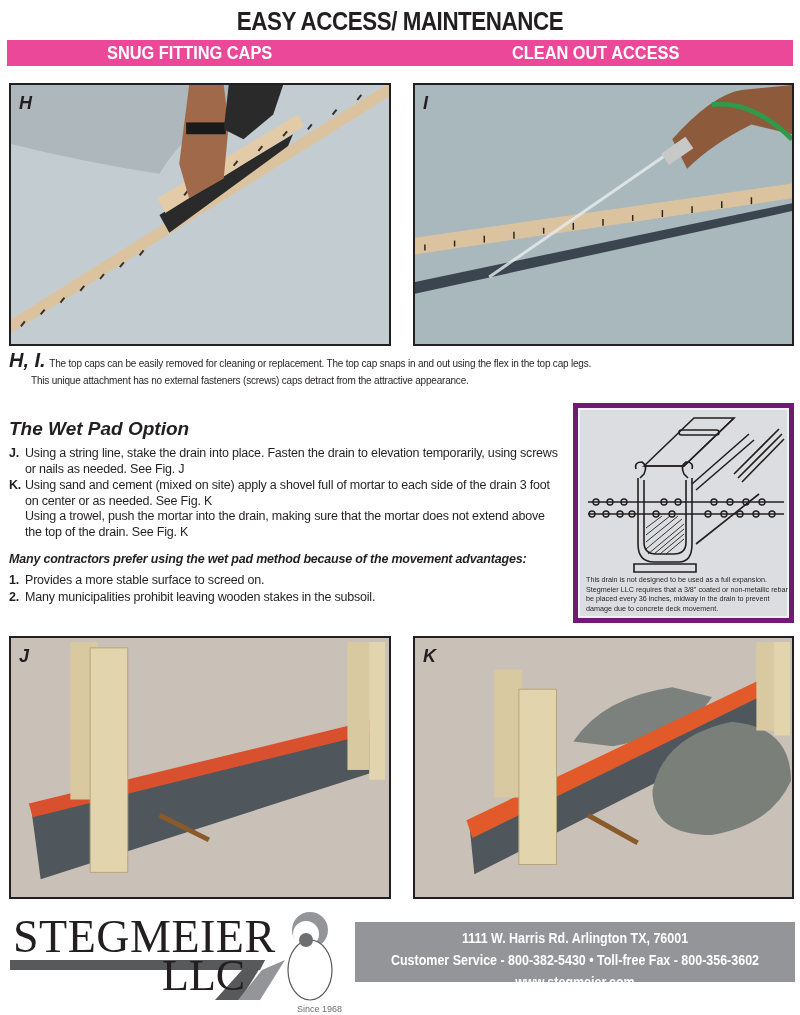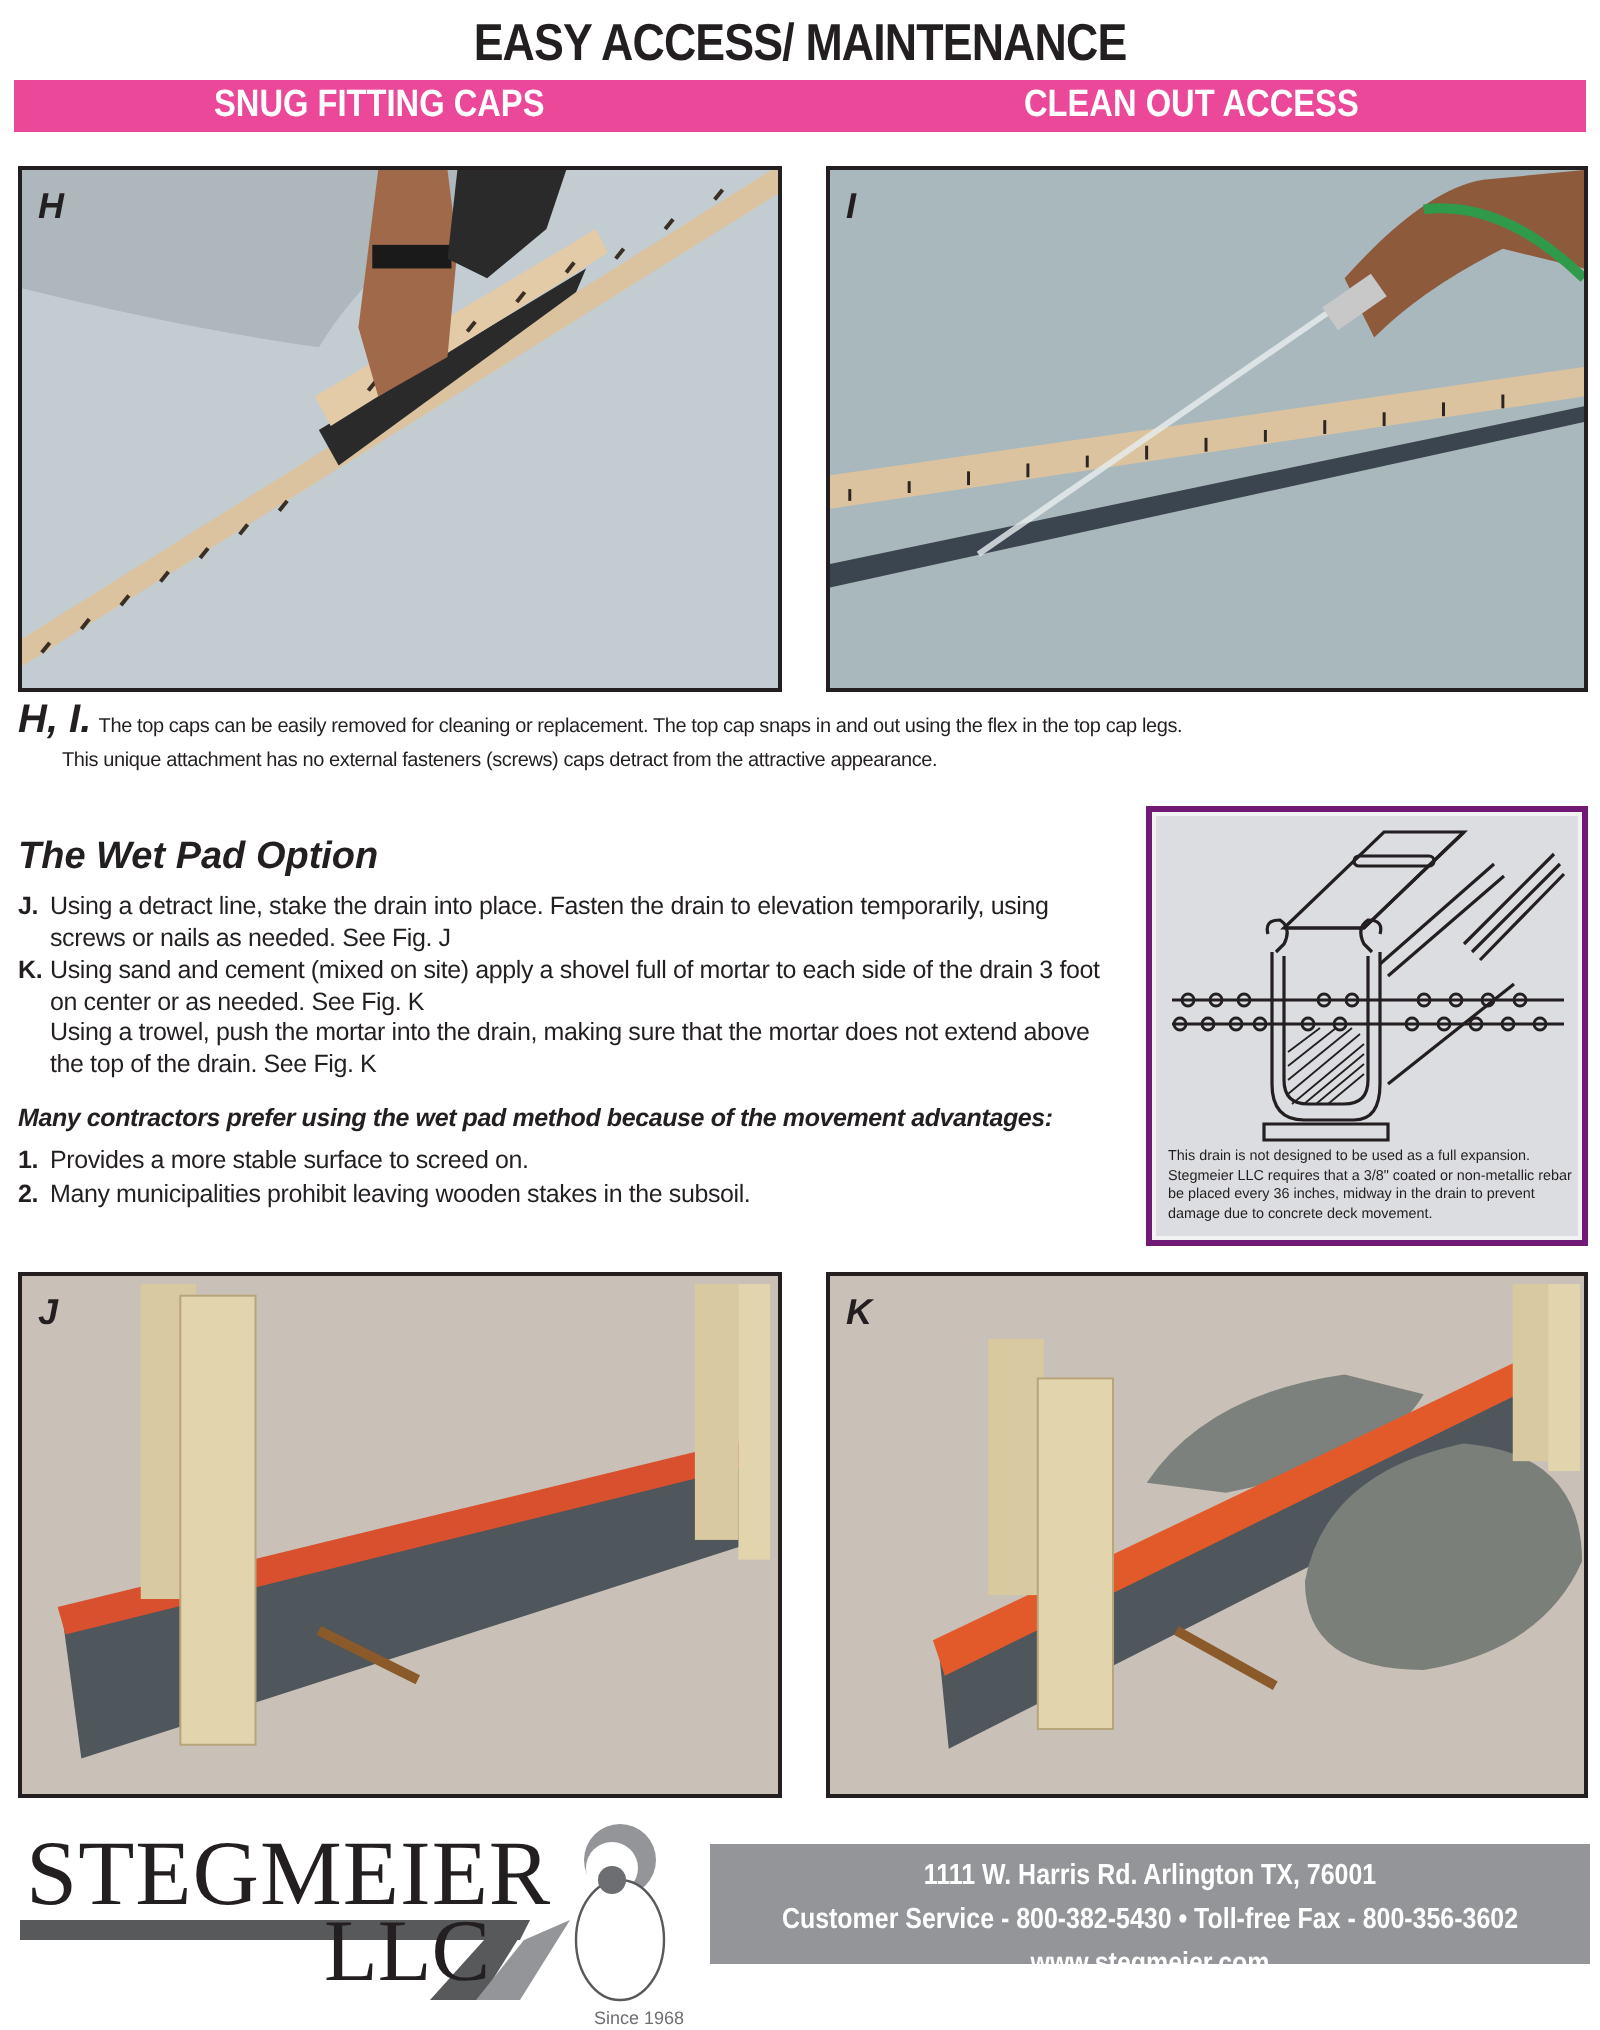--- a/index.html
+++ b/index.html
@@ -44,21 +44,21 @@
   }
   .steps { position: absolute; left: 9px; top: 446px; width: 555px; font-size: 12.5px; line-height: 15.5px; color: #231f20; letter-spacing: -0.2px;}
   .step { position: relative; padding-left: 16px; margin-bottom: 1px; }
   .step .num { position: absolute; left: 0; top: 0; font-weight: bold; }
   .advantages-title { position: absolute; left: 9px; top: 552px; font-size: 12.5px; font-weight: bold; font-style: italic; color: #231f20; letter-spacing: -0.2px; }
   .adv { position: absolute; left: 9px; width: 555px; font-size: 12.5px; color: #231f20; padding-left: 16px; letter-spacing: -0.2px; }
   .adv .num { position: absolute; left: 0; font-weight: bold; }
 
   .diagram-box {
     position: absolute; left: 573px; top: 403px; width: 221px; height: 220px;
-    background: #dcdde0; border: 3px solid #701a75; box-shadow: inset 0 0 0 2px #f2f2f2;
+    background: #dcdde0; border: 5px solid #701a75; box-shadow: inset 0 0 0 2px #f2f2f2;
   }
   .diagram-box svg { position: absolute; left: 6px; top: 6px; }
   .diagram-note {
     position: absolute; left: 8px; top: 167px; width: 205px; font-size: 7.2px; line-height: 9.6px; color: #231f20;
   }
 
   .logo { position: absolute; left: 10px; top: 910px; width: 345px; height: 105px; }
   .logo-word {
     position: absolute; left: 3px; top: 0px; font-family: Liberation Serif, serif;
     font-size: 46px; color: #231f20; letter-spacing: 0.5px;
@@ -147,21 +147,21 @@
 <div class="caption-hi">
   <span class="lead">H, I.</span>
   <span class="cap-text">The top caps can be easily removed for cleaning or replacement. The top cap snaps in and out using the flex in the top cap legs.</span>
   <span class="line2 cap-text">This unique attachment has no external fasteners (screws) caps detract from the attractive appearance.</span>
 </div>
 
 <div class="wet-title">The Wet Pad Option</div>
 <div class="steps">
   <div class="step">
     <span class="num">J.</span>
-    <span>Using a detract line, stake the drain into place. Fasten the drain to elevation temporarily, using screws or nails as needed. See Fig. J</span>
+    <span>Using a string line, stake the drain into place. Fasten the drain to elevation temporarily, using screws or nails as needed. See Fig. J</span>
   </div>
   <div class="step">
     <span class="num">K.</span>
     <span>Using sand and cement (mixed on site) apply a shovel full of mortar to each side of the drain 3 foot on center or as needed. See Fig. K</span>
     <div>Using a trowel, push the mortar into the drain, making sure that the mortar does not extend above the top of the drain. See Fig. K</div>
   </div>
 </div>
 <div class="advantages-title">Many contractors prefer using the wet pad method because of the movement advantages:</div>
 <div class="adv" style="top:573px;">
   <span class="num">1.</span>

